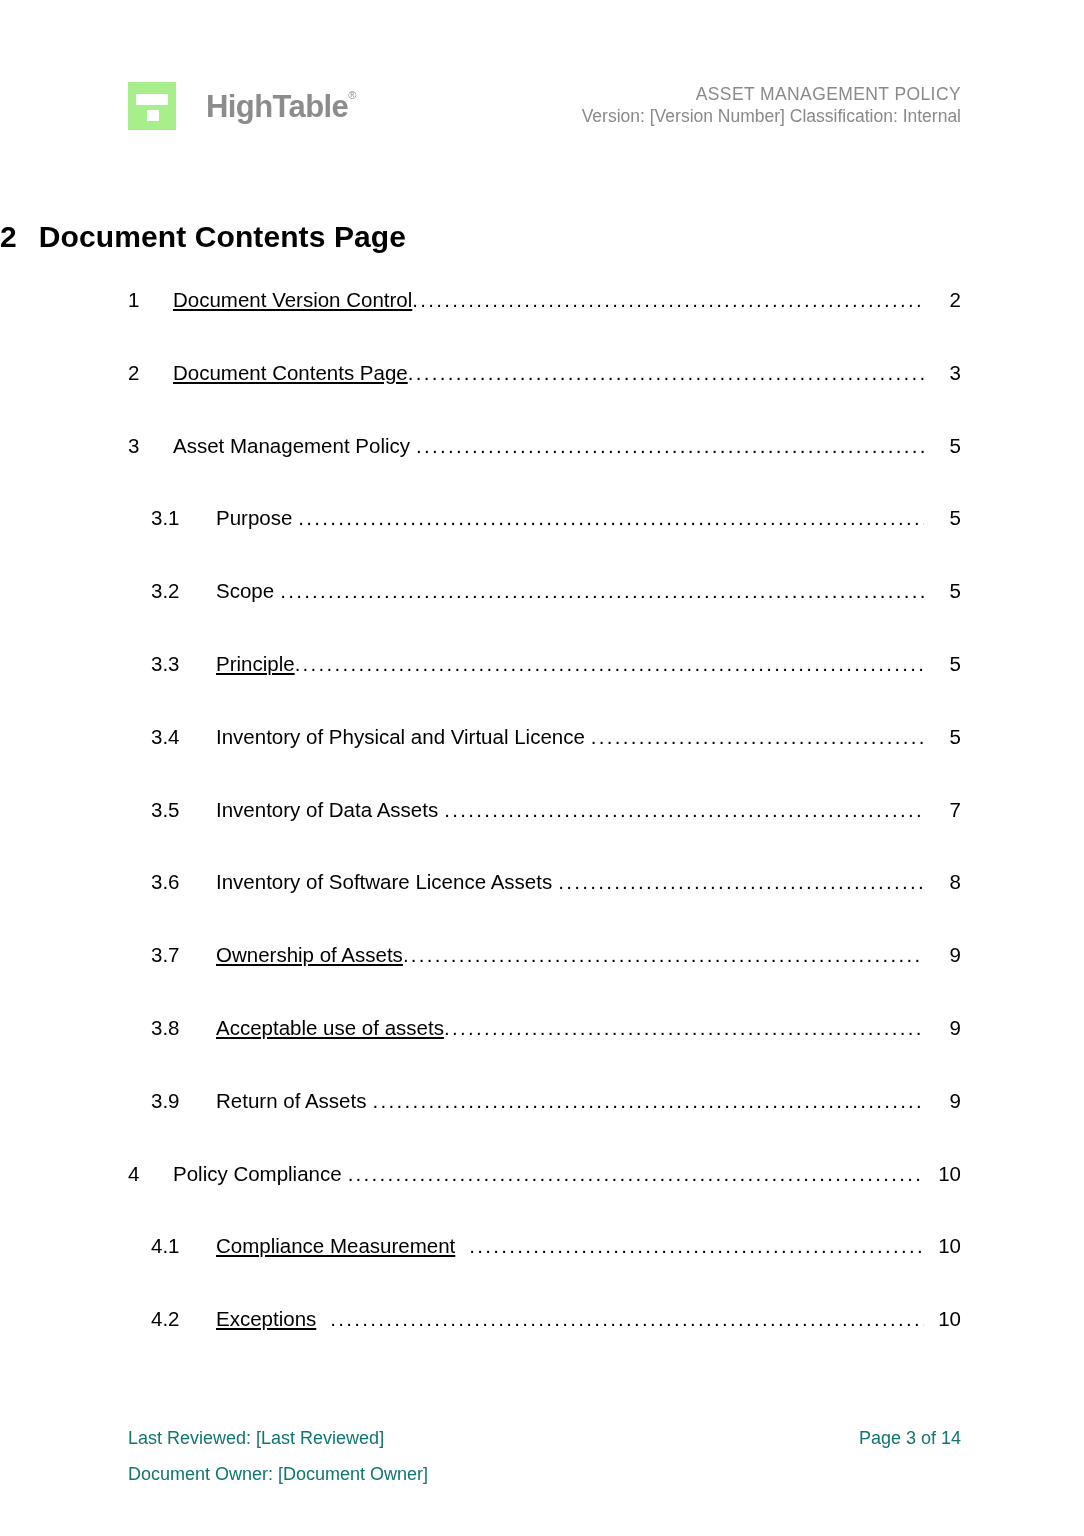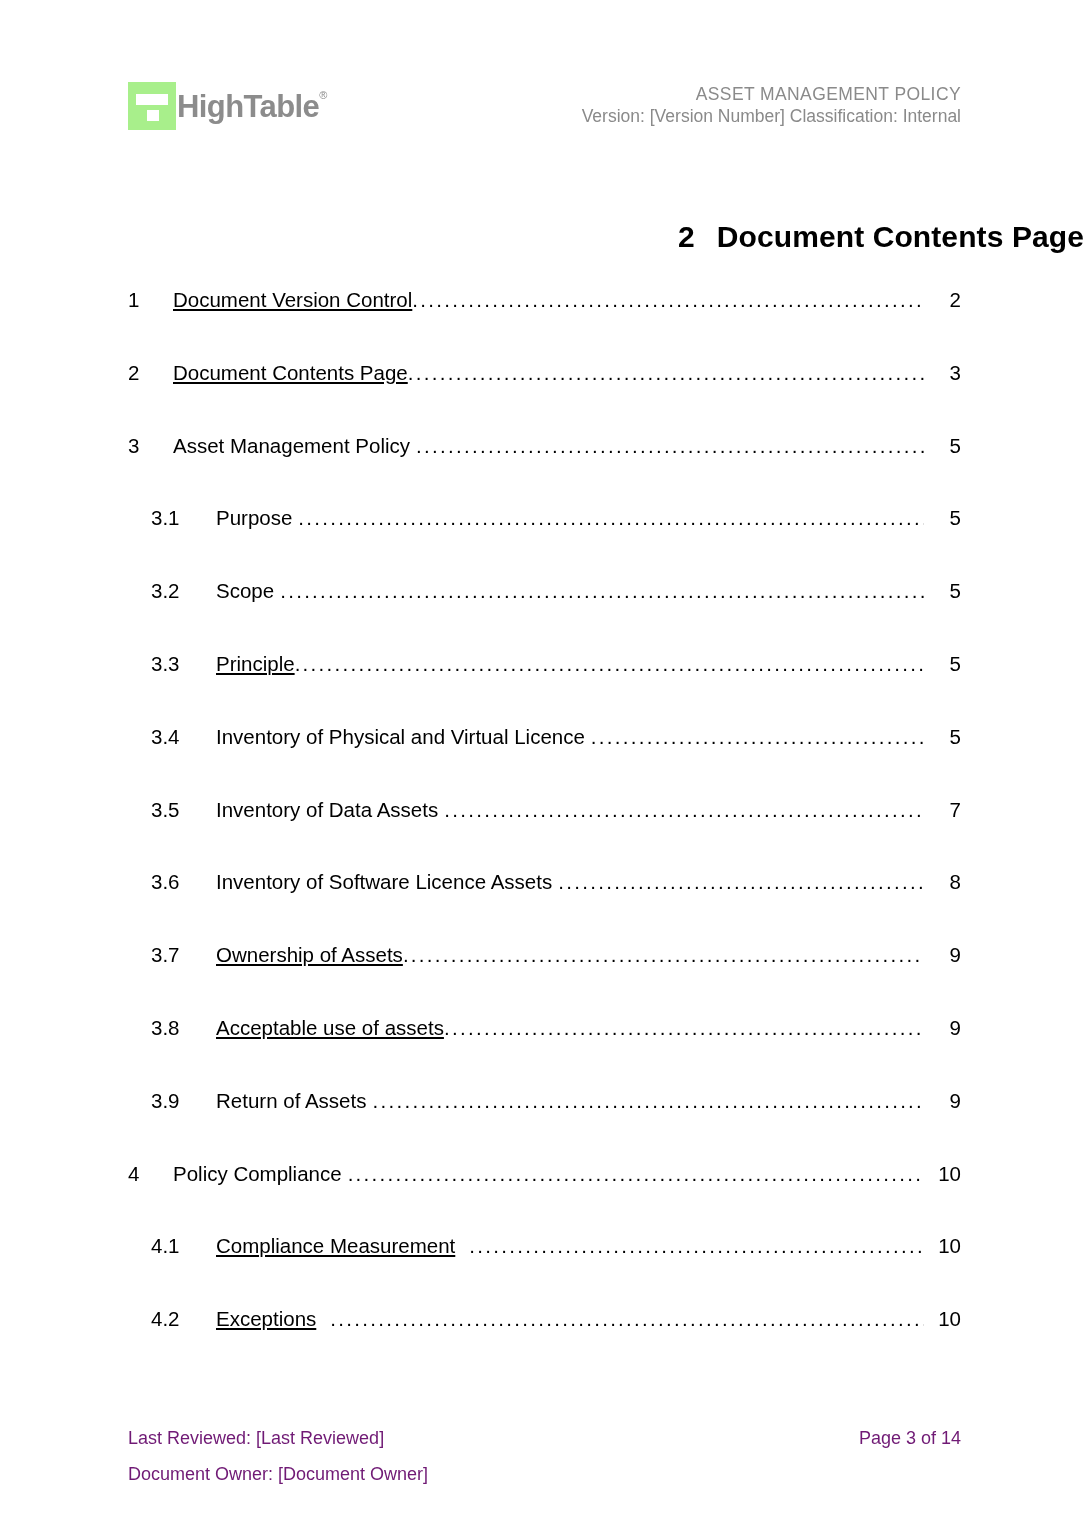--- a/index.html
+++ b/index.html
@@ -31,21 +31,21 @@
     right: 123px;
     height: 74px;
     display: flex;
     align-items: flex-start;
     justify-content: space-between;
   }
 
   .brand {
     display: flex;
     align-items: center;
-    gap: 1px;
+    gap: 30px;
     margin-top: 4px;
   }
 
   .brand-mark {
     position: relative;
     width: 48px;
     height: 48px;
     background: #a8ef8b;
     flex: 0 0 auto;
   }
@@ -100,21 +100,21 @@
     line-height: 1.25;
     white-space: nowrap;
   }
 
   
   .doc-title {
     position: absolute;
     top: 200px;
     left: 0;
     width: 100%;
-    text-align: right;
+    text-align: left;
     font-size: 30px;
     font-weight: bold;
     color: #000;
     letter-spacing: 0.1px;
   }
   .doc-title .num {
     margin-right: 22px;
   }
 
   
@@ -173,21 +173,21 @@
   .gap-none .label { padding-right: 0px; text-decoration: underline; }
   .gap-small .label { padding-right: 6px; }
   .gap-wide  .label { padding-right: 14px; text-decoration: underline; }
 
   
   .page-footer {
     position: absolute;
     left: 128px;
     right: 123px;
     top: 1398px;
-    color: #701a75;
+    color: #0f766e;
     font-size: 18px;
   }
   .footer-line {
     display: flex;
     justify-content: space-between;
     align-items: baseline;
     line-height: 1.2;
   }
   .footer-line + .footer-line {
   }

